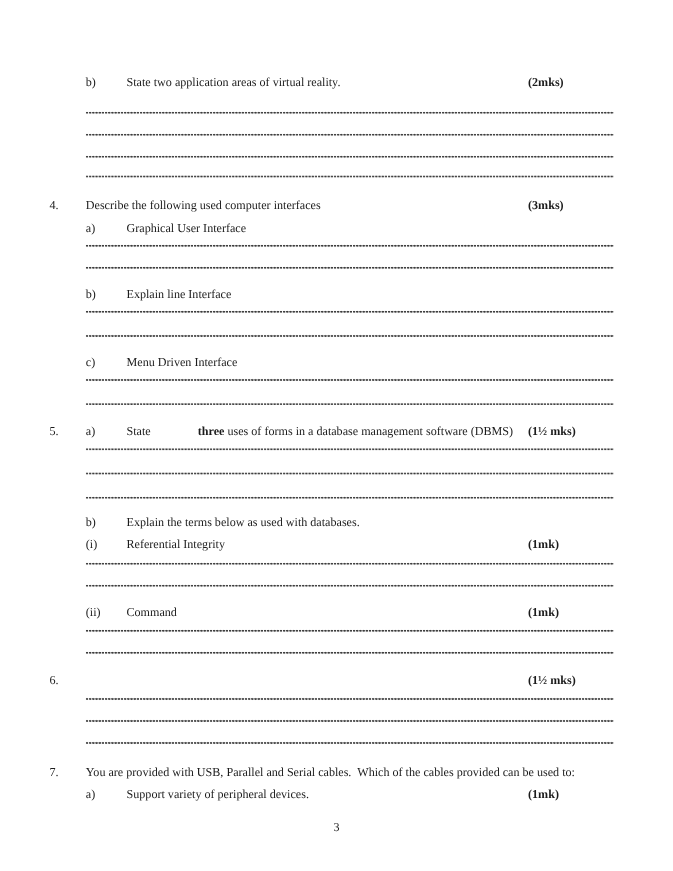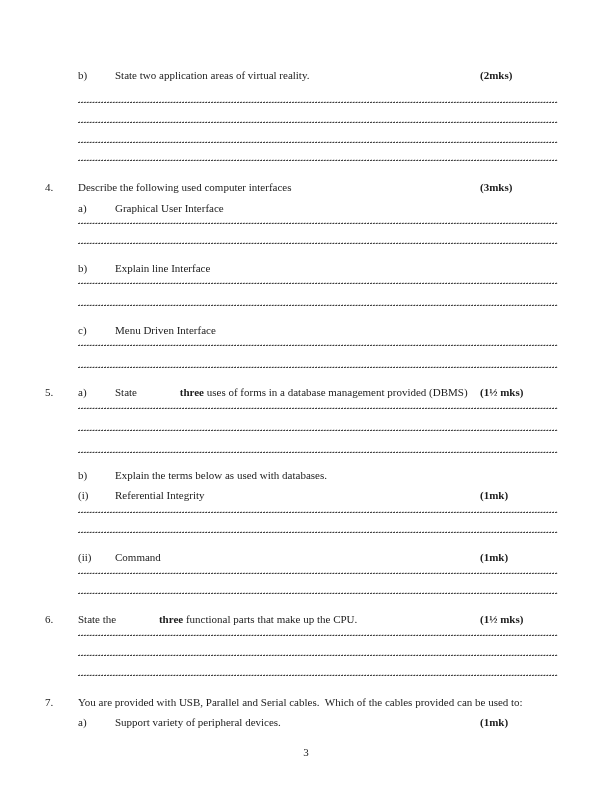--- a/index.html
+++ b/index.html
@@ -78,21 +78,21 @@
     <div class="dots" style="top: 304px;"></div>
     <div class="row" style="top: 323px;">
       <span class="letter">c)</span>
       <span class="text lvl2"><span>Menu Driven Interface</span></span>
     </div>
     <div class="dots" style="top: 344px;"></div>
     <div class="dots" style="top: 366px;"></div>
     <div class="row" style="top: 385px;">
       <span class="num">5.</span>
       <span class="letter">a)</span>
-      <span class="text lvl2"><span>State </span><span class="b">three</span><span> uses of forms in a database management provided (DBMS)</span></span>
+      <span class="text lvl2"><span>State </span><span class="b">three</span><span> uses of forms in a database management software (DBMS)</span></span>
       <span class="marks">(1½ mks)</span>
     </div>
     <div class="dots" style="top: 407px;"></div>
     <div class="dots" style="top: 429px;"></div>
     <div class="dots" style="top: 451px;"></div>
     <div class="row" style="top: 468px;">
       <span class="letter">b)</span>
       <span class="text lvl2"><span>Explain the terms below as used with databases.</span></span>
     </div>
     <div class="row" style="top: 488px;">
@@ -104,21 +104,20 @@
     <div class="dots" style="top: 531px;"></div>
     <div class="row" style="top: 550px;">
       <span class="letter">(ii)</span>
       <span class="text lvl2"><span>Command</span></span>
       <span class="marks">(1mk)</span>
     </div>
     <div class="dots" style="top: 572px;"></div>
     <div class="dots" style="top: 592px;"></div>
     <div class="row" style="top: 612px;">
       <span class="num">6.</span>
-      <span class="text"><span>State the </span><span class="b">three</span><span> functional parts that make up the CPU.</span></span>
       <span class="marks">(1½ mks)</span>
     </div>
     <div class="dots" style="top: 634px;"></div>
     <div class="dots" style="top: 654px;"></div>
     <div class="dots" style="top: 674px;"></div>
     <div class="row" style="top: 695px;">
       <span class="num">7.</span>
       <span class="text"><span>You are provided with USB, Parallel and Serial cables.  Which of the cables provided can be used to:</span></span>
     </div>
     <div class="row" style="top: 715px;">

